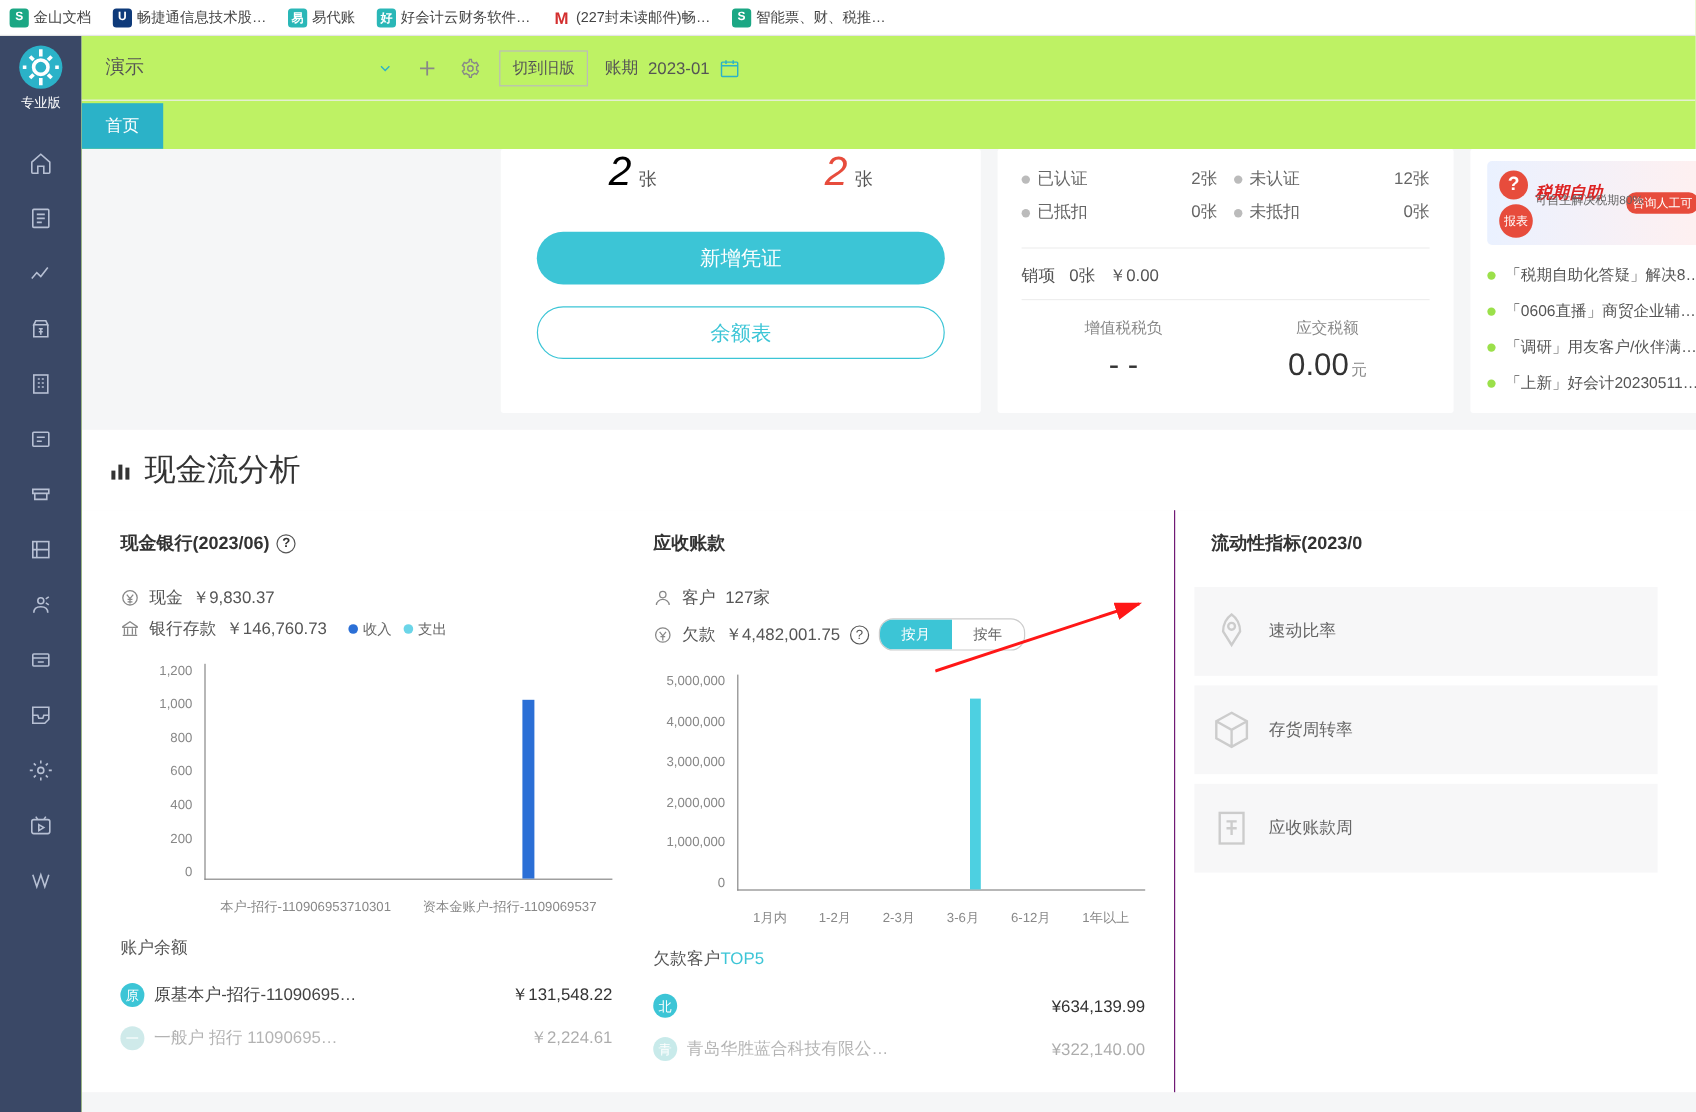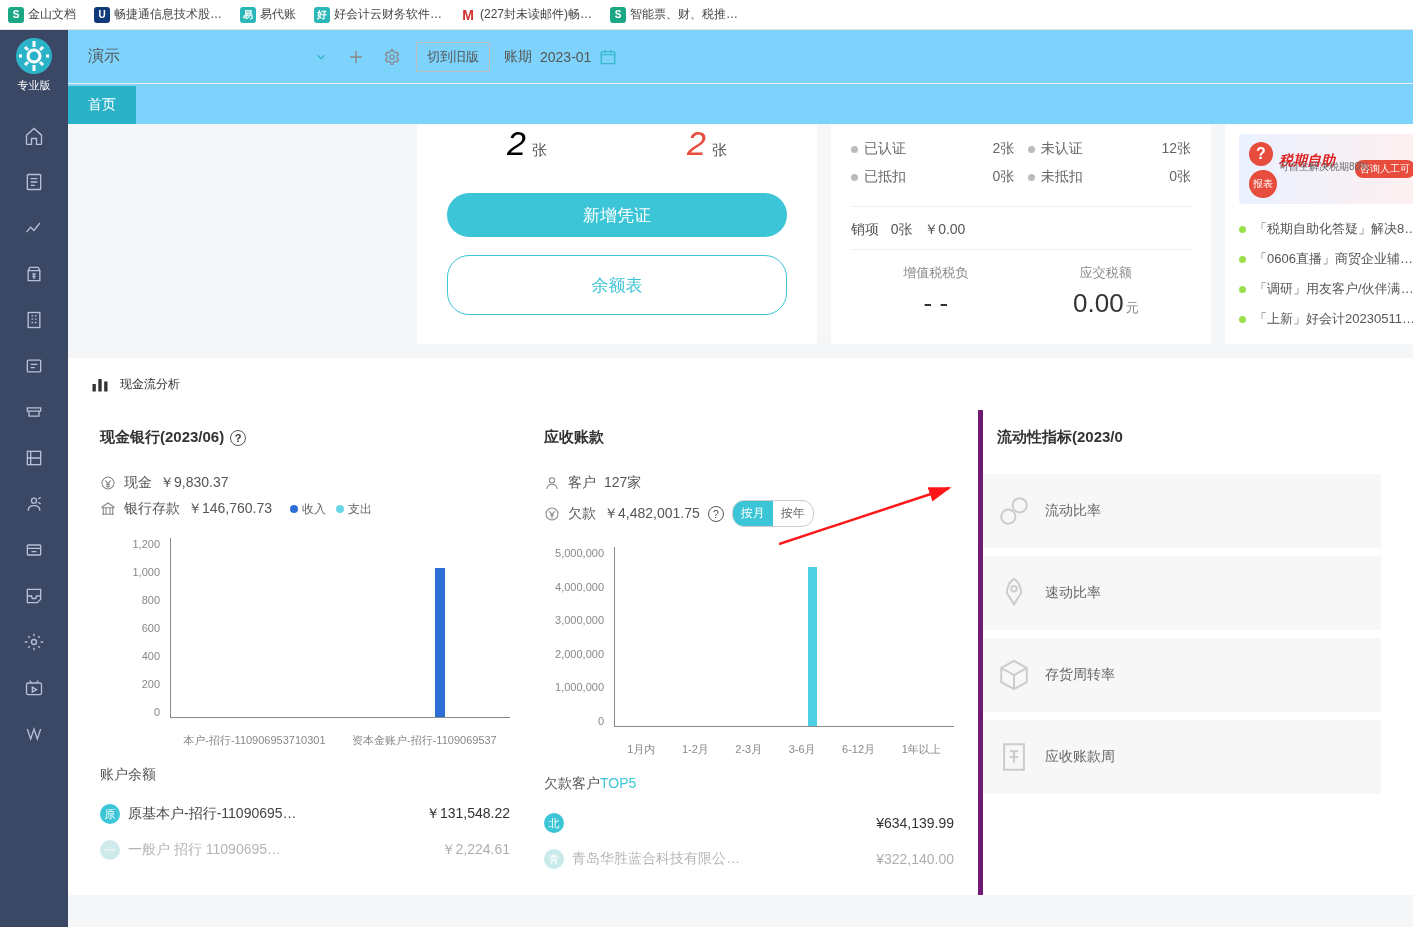--- a/index.html
+++ b/index.html
@@ -11,72 +11,72 @@
 .ico-blue{background:#0e3a7a;color:#fff}
 .ico-teal{background:#2ab7b7;color:#fff}
 .ico-m{color:#d32f2f;font-weight:bold;font-size:14px;background:none}
 .main{display:flex;height:calc(100vh - 30px)}
 .sidebar{width:68px;background:#3a4866;display:flex;flex-direction:column;align-items:center;padding-top:8px}
 .logo-wrap{color:#fff;text-align:center;margin-bottom:20px;cursor:pointer}
 .logo-wrap .lg{width:36px;height:36px;background:#2bb2c8;border-radius:50%;display:flex;align-items:center;justify-content:center;margin:0 auto 4px}
 .logo-wrap .txt{font-size:11px}
 .side-item{width:100%;height:46px;display:flex;align-items:center;justify-content:center;color:#b7c0d4;cursor:pointer}
 .side-item svg{width:20px;height:20px}
-.content{flex:1;display:flex;flex-direction:column;background:#7dd3fc;overflow:hidden}
+.content{flex:1;display:flex;flex-direction:column;background:#bef264;overflow:hidden}
 .topbar{height:54px;display:flex;align-items:center;padding:0 10px;border-bottom:1px solid #eee}
 .dd{flex:0 0 260px;display:flex;justify-content:space-between;align-items:center;padding:0 10px;color:#555;cursor:pointer;height:100%}
 .tb-icon{width:36px;height:36px;display:flex;align-items:center;justify-content:center;color:#888;cursor:pointer}
 .old-btn{border:1px solid #bbb;border-radius:0;padding:5px 10px;font-size:13px;color:#555;cursor:pointer;margin-left:6px}
 .period{display:flex;align-items:center;gap:8px;margin-left:14px;font-size:14px;color:#555}
 .tabs{height:40px;display:flex;align-items:flex-end}
 .tab{padding:10px 20px;font-size:14px;background:#2bb2c8;color:#fff}
 .body{flex:1;overflow:auto;background:#f5f6f7;padding:0 0 20px 0}
 .upper{display:flex;gap:14px;padding:0 0 14px 0;margin-left:-1px}
 .card{background:#fff;border-radius:2px;padding:16px 20px}
 .card-a{flex:0 0 400px;margin-left:350px;padding-top:0}
 .zhang{display:flex;justify-content:space-around;margin-bottom:30px}
 .zhang .z{display:flex;align-items:baseline;gap:6px}
 .zhang .z .num{font-size:34px;font-weight:300}
 .zhang .z.red .num{color:#e74c3c}
 .zhang .z .lbl{font-size:15px;color:#555}
 .btn-pri{width:340px;height:44px;border-radius:22px;background:#3cc5d6;color:#fff;font-size:17px;display:flex;align-items:center;justify-content:center;margin:0 auto 18px;cursor:pointer}
-.btn-sec{width:340px;height:60px;border-radius:22px;border:1px solid #3cc5d6;color:#3cc5d6;font-size:17px;display:flex;align-items:center;justify-content:center;margin:12px auto;cursor:pointer}
+.btn-sec{width:340px;height:44px;border-radius:22px;border:1px solid #3cc5d6;color:#3cc5d6;font-size:17px;display:flex;align-items:center;justify-content:center;margin:12px auto;cursor:pointer}
 .card-b{flex:1;min-width:380px}
 .kv-row{display:flex;justify-content:space-between;font-size:14px;color:#666;margin-bottom:10px}
 .kv-row .k::before{content:"";display:inline-block;width:7px;height:7px;border-radius:50%;background:#bbb;margin-right:6px;vertical-align:middle}
 .divider{border-top:1px solid #eee;margin:10px 0 14px}
 .tax-sum{display:flex;justify-content:space-around;text-align:center;margin-top:12px}
 .tax-sum .lbl{font-size:13px;color:#888;margin-bottom:6px}
 .tax-sum .val{font-size:26px;color:#333}
 .tax-sum .unit{font-size:13px;color:#888;margin-left:2px}
 .card-c{flex:0 0 210px;padding:10px 14px;overflow:hidden}
 .promo-img{height:70px;background:linear-gradient(90deg,#eaf1ff,#fff0f0);border-radius:4px;position:relative;margin-bottom:10px;display:flex;align-items:center;justify-content:flex-end;padding-right:6px}
 .promo-img .q{width:24px;height:24px;border-radius:50%;background:#e74c3c;color:#fff;display:flex;align-items:center;justify-content:center;position:absolute;left:10px;top:8px;font-weight:bold}
 .promo-img .btn{font-size:10px;background:#e74c3c;color:#fff;padding:2px 5px;border-radius:8px}
 .news{list-style:none}
 .news li{font-size:13px;color:#555;padding:6px 0;white-space:nowrap;overflow:hidden;text-overflow:ellipsis}
 .news li::before{content:"";display:inline-block;width:7px;height:7px;background:#9be04a;border-radius:50%;margin-right:8px}
-.section-title{display:flex;align-items:center;gap:10px;font-size:12px;color:#333;padding:16px 22px;background:#fff;margin-bottom:0;font-weight:500}
+.section-title{display:flex;align-items:center;gap:10px;font-size:26px;color:#333;padding:16px 22px;background:#fff;margin-bottom:0;font-weight:500}
 .panels{display:flex;gap:14px;background:#fff;padding:0 22px}
 .panel{flex:1;min-width:0;padding:18px 10px}
 .panel.left{flex:0 0 430px}
 .panel.mid{flex:0 0 430px}
-.panel.right{flex:1;border-left:5px solid #701a75;padding-left:0}
+.panel.right{flex:1;border-left:1px solid #701a75;padding-left:16px}
 .p-title{font-size:15px;font-weight:600;color:#333;margin-bottom:27px;display:flex;align-items:center;gap:6px}
 .help{width:16px;height:16px;border:1.5px solid #555;border-radius:50%;display:inline-flex;align-items:center;justify-content:center;font-size:11px;cursor:pointer}
 .metric{font-size:14px;color:#555;margin-bottom:8px;display:flex;align-items:center;gap:8px}
 .legend{float:right;font-size:12px;color:#666}
 .legend .dot{display:inline-block;width:8px;height:8px;border-radius:50%;margin:0 4px 0 10px}
 .chart{height:210px;position:relative;margin-top:20px}
 .y-axis{position:absolute;left:0;top:0;bottom:30px;width:60px;display:flex;flex-direction:column;justify-content:space-between;text-align:right;font-size:11px;color:#888}
 .plot{position:absolute;left:70px;right:0;top:0;bottom:30px;border-left:1px solid #888;border-bottom:1px solid #888}
 .x-axis{position:absolute;left:70px;right:0;bottom:0;display:flex;justify-content:space-around;font-size:11px;color:#888}
 .bar{position:absolute;bottom:0;width:10px}
 .toggle{display:inline-flex;border:1px solid #ccc;border-radius:12px;overflow:hidden;font-size:12px;float:right}
-.toggle span{padding:4px 8px;cursor:pointer;color:#666}
+.toggle span{padding:4px 18px;cursor:pointer;color:#666}
 .toggle .active{background:#3cc5d6;color:#fff}
 .acct-title{font-size:14px;color:#555;margin:18px 0 12px}
 .acct-row{display:flex;justify-content:space-between;align-items:center;font-size:14px;padding:8px 0}
 .acct-row .badge{width:20px;height:20px;border-radius:50%;background:#3cc5d6;color:#fff;display:inline-flex;align-items:center;justify-content:center;font-size:11px;margin-right:8px}
 .acct-row .name{flex:1;white-space:nowrap;overflow:hidden;text-overflow:ellipsis;color:#444}
 .acct-row .amt{color:#333}
 .liq{background:#f7f7f8;margin:8px 0;padding:20px 14px;display:flex;align-items:center;gap:14px;color:#666;font-size:14px}
 .liq svg{width:34px;height:34px;color:#ccc}
 .arrow{position:absolute;pointer-events:none}
 .top5{color:#3cc5d6}
@@ -437,27 +437,20 @@
               <span class="amt">¥322,140.00</span>
             </div>
         </div>
 
         <div class="panel right">
           <div class="p-title" style="padding-left:14px">
               <span>流动性指标(2023/0</span>
             </div>
           <div class="liq">
               <svg viewBox="0 0 24 24" fill="none" stroke="currentColor" stroke-width="1.4">
-                <circle cx="8" cy="16" r="5"></circle>
-                <circle cx="16" cy="8" r="5"></circle>
-              </svg>
-              <span>流动比率</span>
-            </div>
-          <div class="liq">
-              <svg viewBox="0 0 24 24" fill="none" stroke="currentColor" stroke-width="1.4">
                 <path d="M12 2c3 2 5 6 5 10l-5 8-5-8c0-4 2-8 5-10z"></path>
                 <circle cx="12" cy="9" r="2"></circle>
               </svg>
               <span>速动比率</span>
             </div>
           <div class="liq">
               <svg viewBox="0 0 24 24" fill="none" stroke="currentColor" stroke-width="1.4">
                 <path d="M12 2l9 5v10l-9 5-9-5V7l9-5zM3 7l9 5 9-5M12 12v10"></path>
               </svg>
               <span>存货周转率</span>

